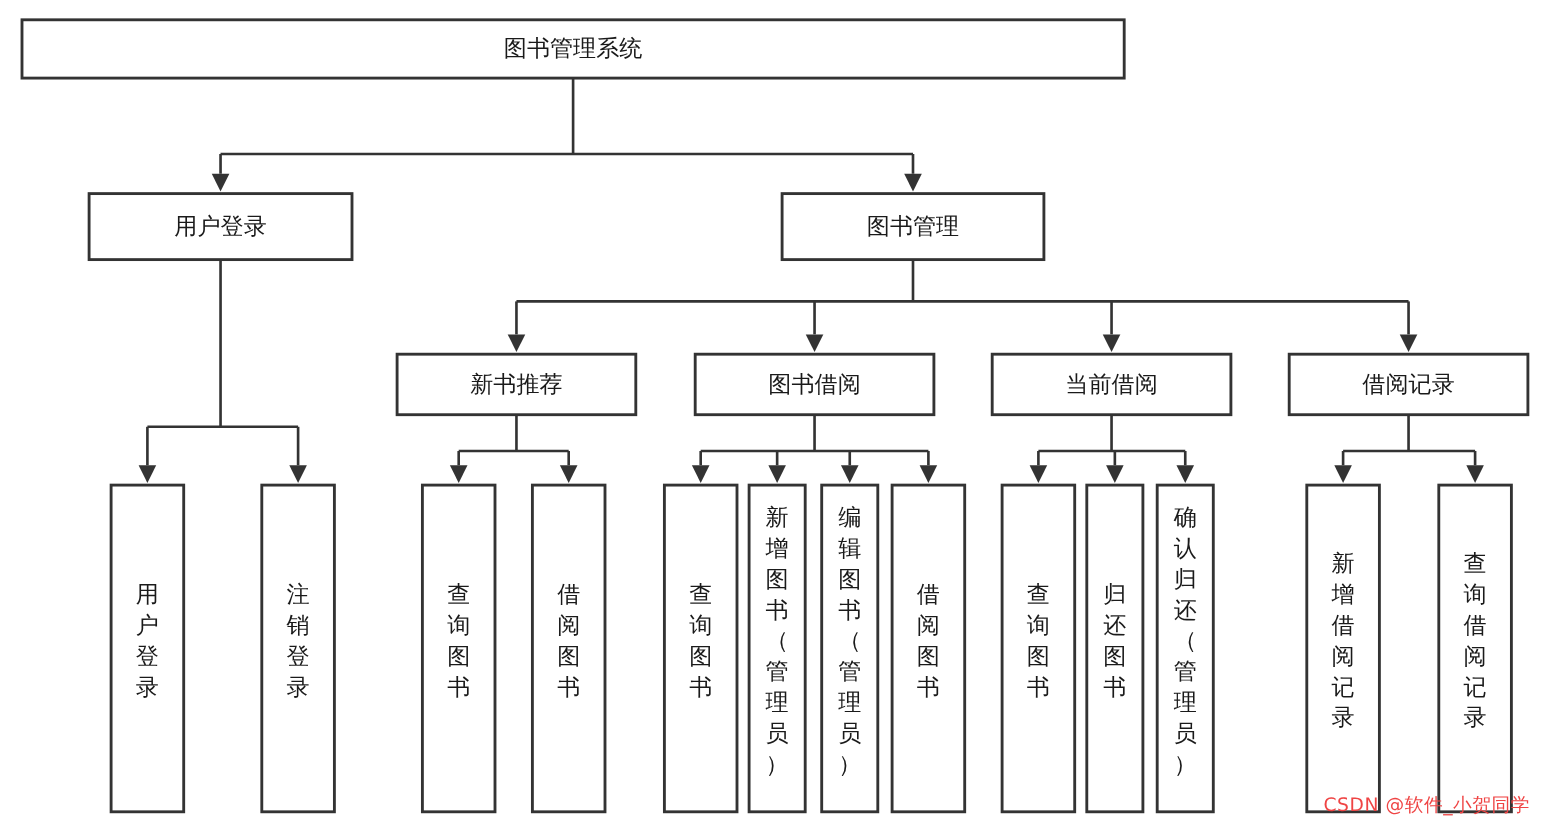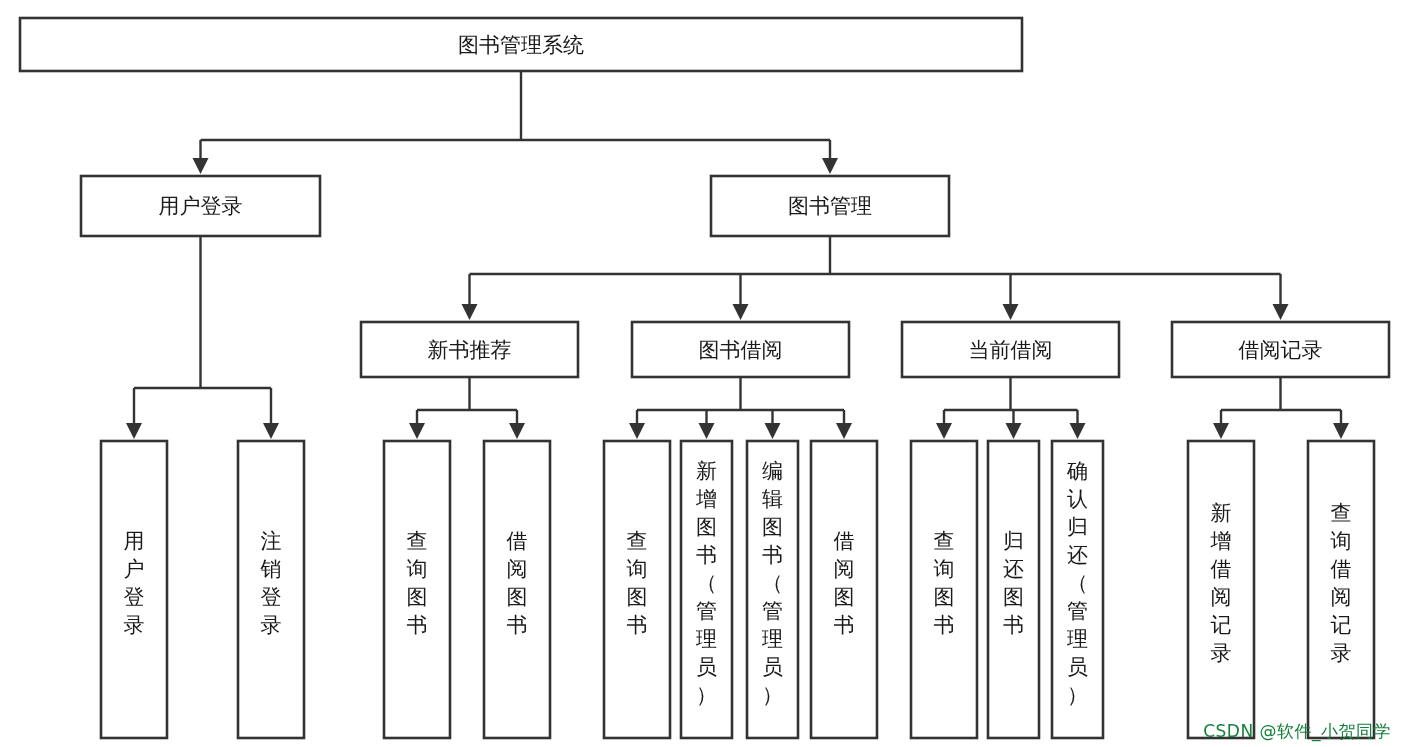--- a/index.html
+++ b/index.html
@@ -51,21 +51,21 @@
     font-size: 21px;
     fill: #1a1a1a;
     text-anchor: middle;
   }
   .watermark {
     position: absolute;
     right: 14px;
     bottom: 4px;
     font-family: "DejaVu Sans", "Liberation Sans", sans-serif;
     font-size: 17px;
-    color: #15803d;
+    color: #ef4444;
     letter-spacing: 0.5px;
     white-space: nowrap;
     user-select: none;
   }
 </style>
 </head>
 <body>
 
 <div id="diagram-root">
   <svg class="diagram" id="diagram-svg" viewBox="0 0 1405 747" xmlns="http://www.w3.org/2000/svg">

